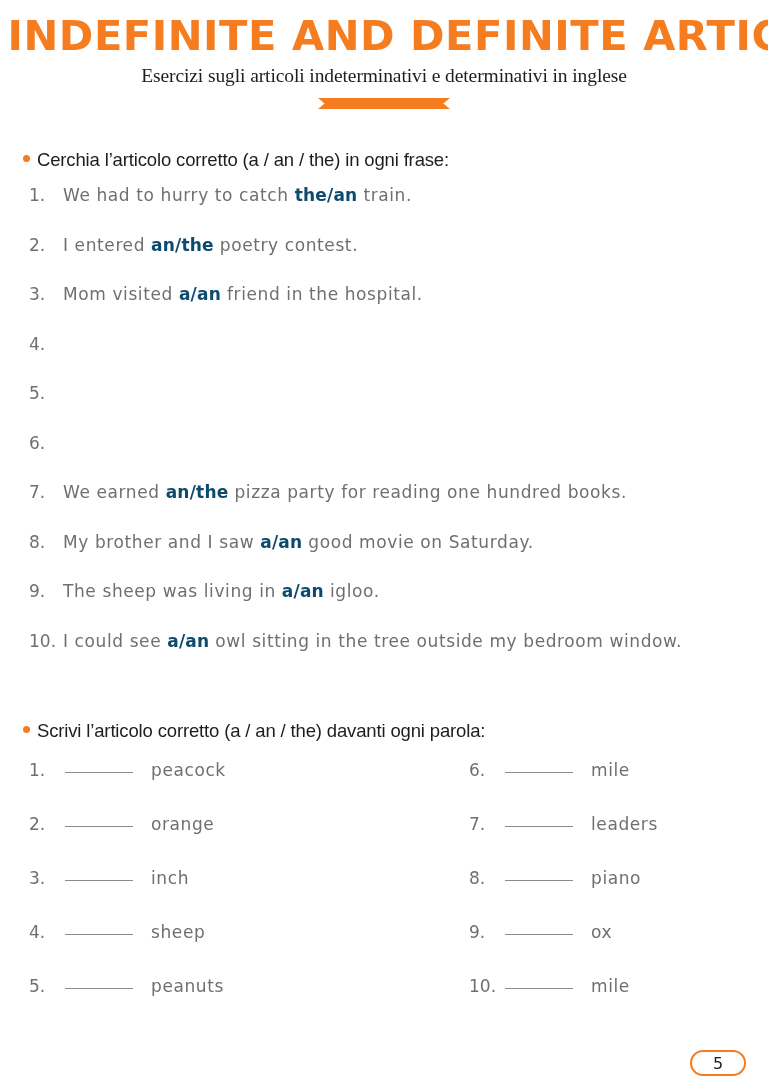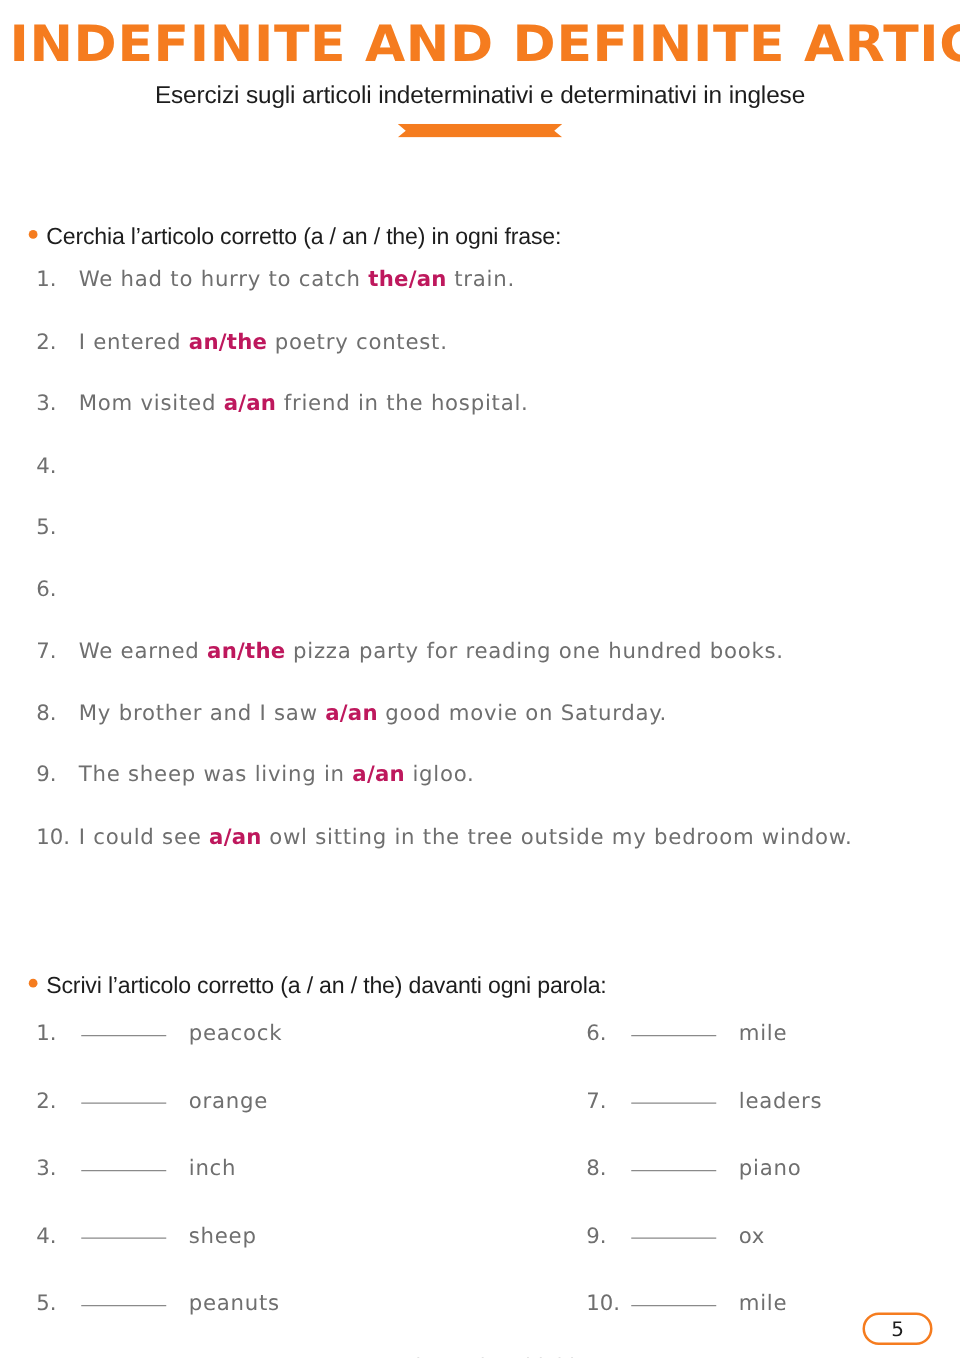--- a/index.html
+++ b/index.html
@@ -34,21 +34,21 @@
     line-height: 1;
     margin: 16px 0 0 0;
     transform: scaleX(1.04);
     text-transform: uppercase;
     white-space: nowrap;
   }
   .subtitle {
     text-align: center;
     color: #1d1d1d;
     font-size: 19.5px;
-    font-family: Liberation Sans, sans-serif;
+    font-family: Liberation Serif, serif;
     margin-top: 9px;
     letter-spacing: -0.1px;
     white-space: nowrap;
   }
   .ribbon-wrap {
     display: flex;
     justify-content: center;
     margin-top: 11px;
   }
   .ribbon {
@@ -75,21 +75,20 @@
     flex: none;
     position: relative;
     top: -4px;
   }
   .section-head .label {
     font-size: 18.5px;
     color: #1d1d1d;
     font-family: "Liberation Sans", sans-serif;
     letter-spacing: -0.15px;
     white-space: nowrap;
-    margin-top: 28px;
   }
 
   
   .ex-list {
     margin-top: 14px;
     padding-left: 7px;
   }
   .ex-row {
     display: flex;
     align-items: baseline;
@@ -101,21 +100,21 @@
   }
   .ex-num {
     width: 34px;
     flex: none;
     text-align: left;
     color: #6f6f6f;
     letter-spacing: 0;
   }
   .ex-text { white-space: nowrap; }
   .ex-text b {
-    color: #be185d;
+    color: #0c4a6e;
     font-weight: bold;
     letter-spacing: 0.2px;
   }
 
   
   .fill-grid {
     margin-top: 18px;
     display: grid;
     grid-template-columns: 440px 1fr;
     padding-left: 7px;

